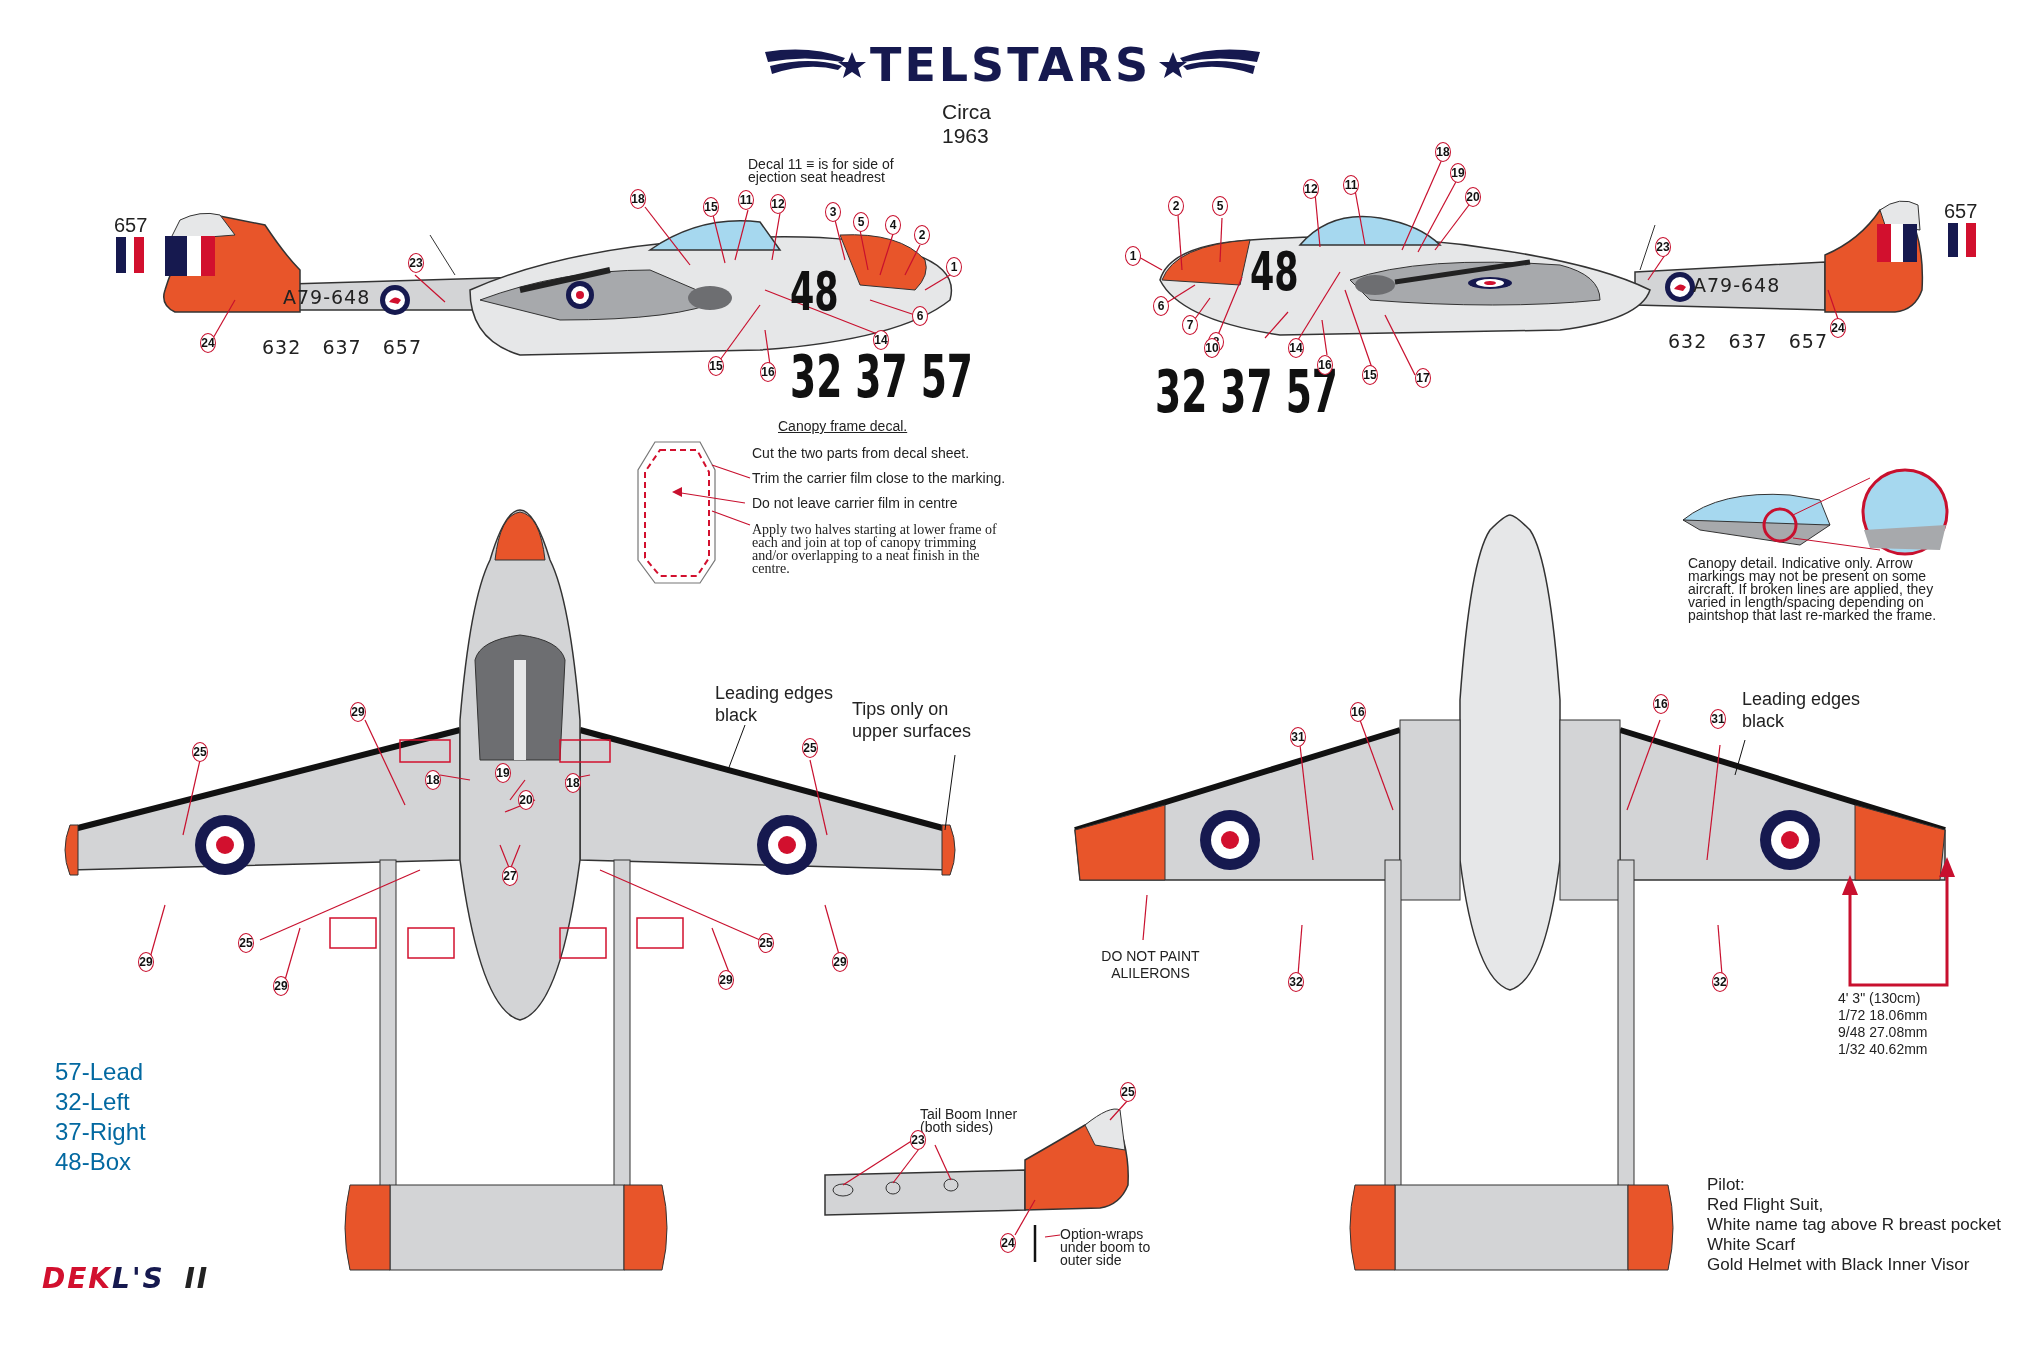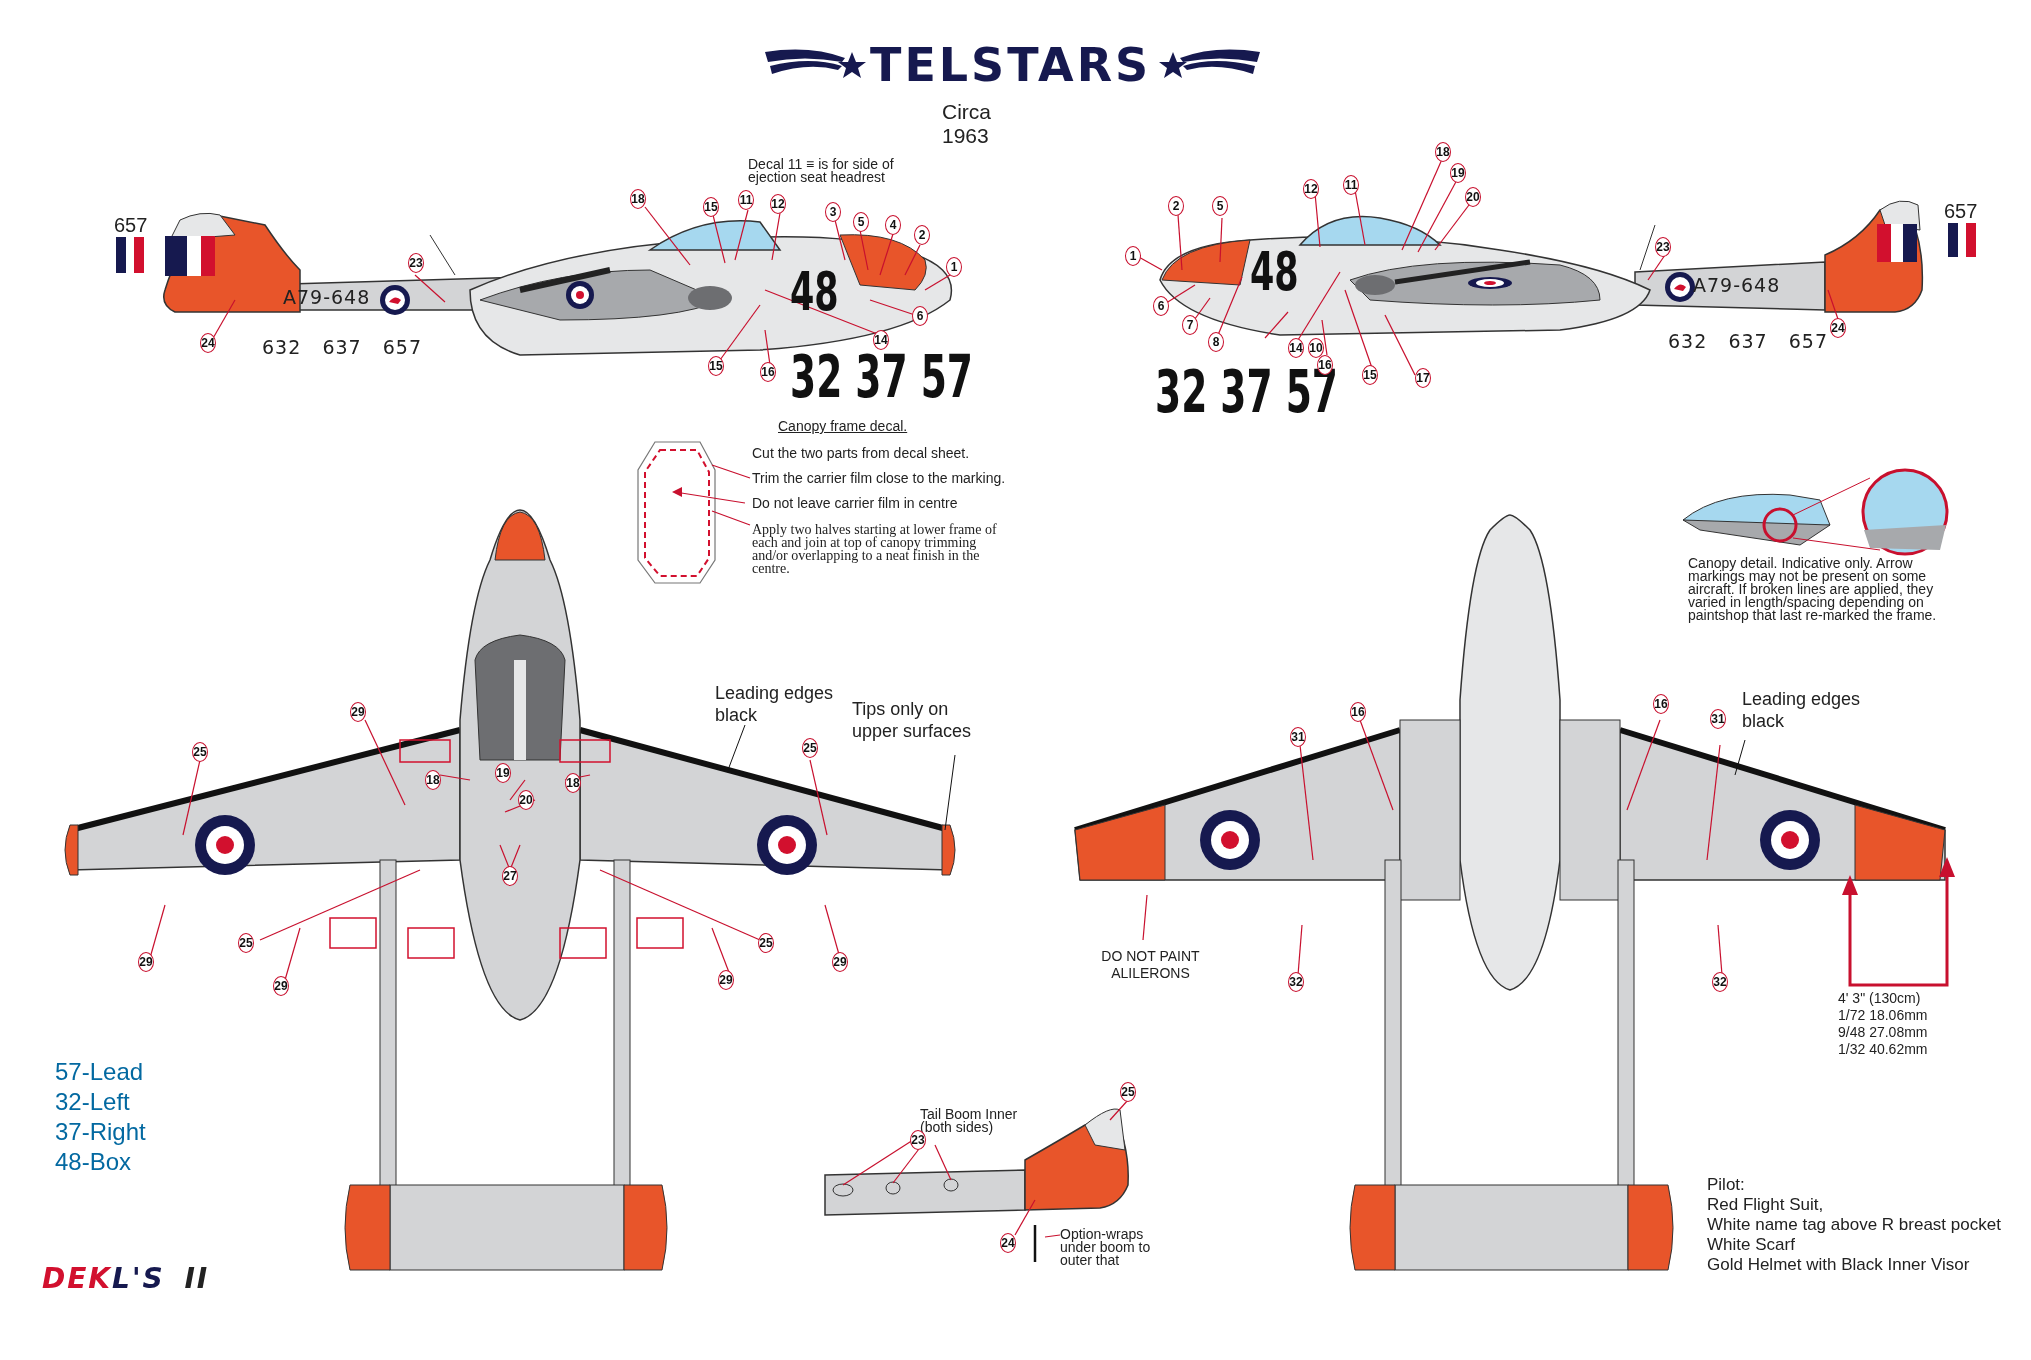--- a/index.html
+++ b/index.html
@@ -333,21 +333,21 @@
   </div>
 <div class="callout sm" style="left:1153px;top:296px;">
     <span>6</span>
   </div>
 <div class="callout sm" style="left:1182px;top:315px;">
     <span>7</span>
   </div>
 <div class="callout sm" style="left:1208px;top:332px;">
     <span>8</span>
   </div>
-<div class="callout sm" style="left:1308px;top:338px;">
+<div class="callout sm" style="left:1204px;top:338px;">
     <span>10</span>
   </div>
 <div class="callout sm" style="left:1343px;top:175px;">
     <span>11</span>
   </div>
 <div class="callout sm" style="left:1303px;top:179px;">
     <span>12</span>
   </div>
 <div class="callout sm" style="left:1288px;top:338px;">
     <span>14</span>
@@ -461,21 +461,21 @@
 (both sides)</div>
 <div class="callout sm" style="left:910px;top:1130px;">
     <span>23</span>
   </div>
 <div class="callout sm" style="left:1000px;top:1233px;">
     <span>24</span>
   </div>
 <div class="callout sm" style="left:1120px;top:1082px;">
     <span>25</span>
   </div>
-<div class="abs small" style="left:1060px;top:1228px;width:120px;">Option-wraps under boom to outer that</div>
+<div class="abs small" style="left:1060px;top:1228px;width:120px;">Option-wraps under boom to outer side</div>
 
 <div class="abs big" style="left:55px;top:1057px;">
   <div>57-Lead</div>
   <div>32-Left</div>
   <div>37-Right</div>
   <div>48-Box</div>
 </div>
 
 <div class="abs med" style="left:1707px;top:1175px;font-size:17px;line-height:20px;">
   <div>Pilot:</div>

